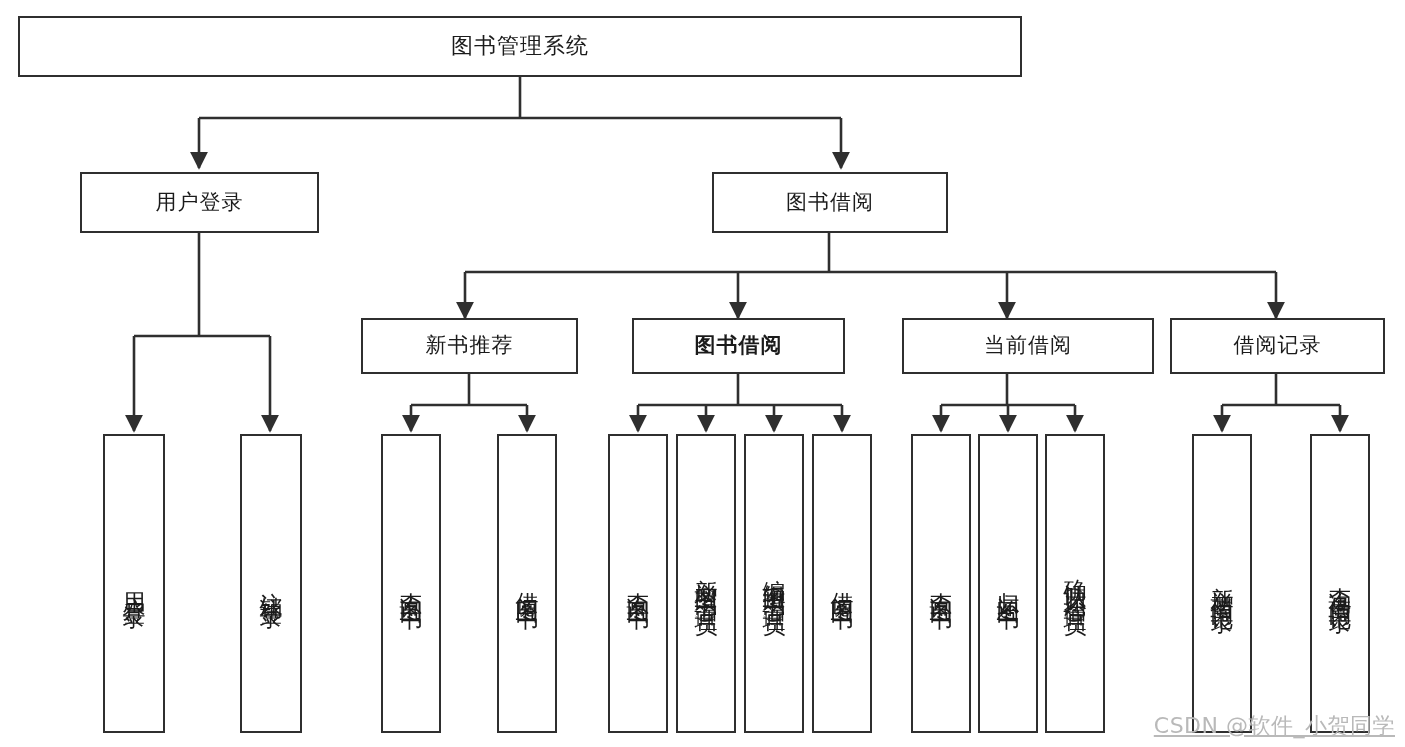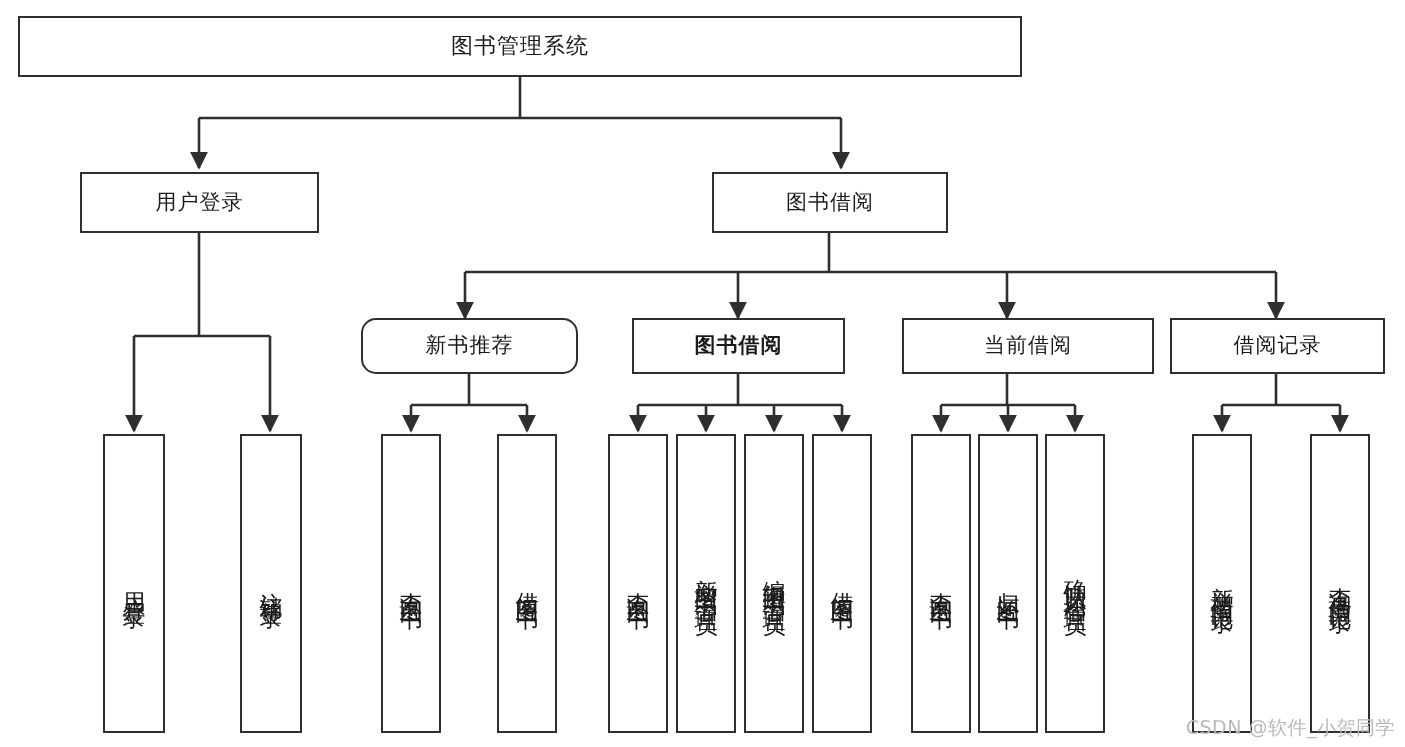--- a/index.html
+++ b/index.html
@@ -58,25 +58,26 @@
   .node.v .vtext {
     writing-mode: vertical-rl;
     text-orientation: upright;
     white-space: nowrap;
     line-height: 1;
   }
   .watermark {
     position: absolute;
     right: 10px;
     bottom: 6px;
-    font-size: 19px;
+    font-size: 22px;
     color: #b9b9b9;
     letter-spacing: 0.5px;
     z-index: 5;
     white-space: nowrap;
+    text-decoration: underline;
   }
 </style>
 </head>
 <body>
 
 <div id="canvas">
 
   <svg id="edges" viewBox="0 0 1405 747" xmlns="http://www.w3.org/2000/svg">
     <defs>
       <marker id="arrow" viewBox="0 0 10 10" refX="9" refY="5" markerWidth="7" markerHeight="7" orient="auto-start-reverse">
@@ -131,21 +132,21 @@
     <span>图书管理系统</span>
   </div>
 
   <div class="node h" style="left:80px; top:172px; width:239px; height:61px;">
     <span>用户登录</span>
   </div>
   <div class="node h" style="left:712px; top:172px; width:236px; height:61px;">
     <span>图书借阅</span>
   </div>
 
-  <div class="node h" style="left:361px; top:318px; width:217px; height:56px;border-radius:15px;">
+  <div class="node h" style="left:361px; top:318px; width:217px; height:56px;">
     <span>新书推荐</span>
   </div>
   <div class="node h" style="left:632px; top:318px; width:213px; height:56px;font-weight:bold;">
     <span>图书借阅</span>
   </div>
   <div class="node h" style="left:902px; top:318px; width:252px; height:56px;">
     <span>当前借阅</span>
   </div>
   <div class="node h" style="left:1170px; top:318px; width:215px; height:56px;">
     <span>借阅记录</span>

